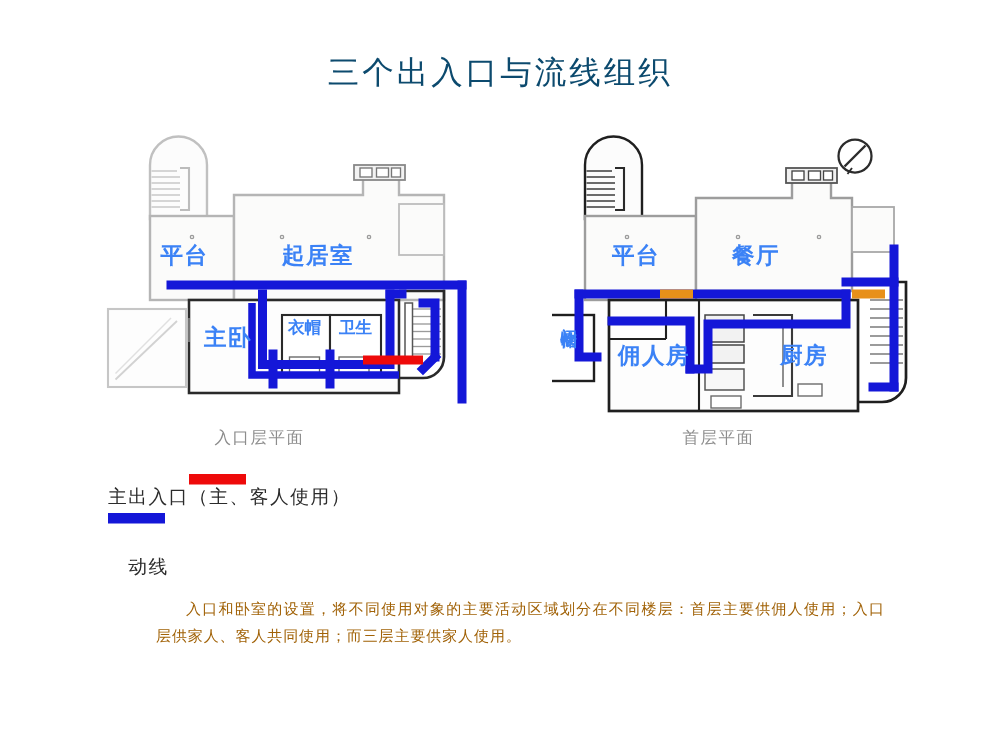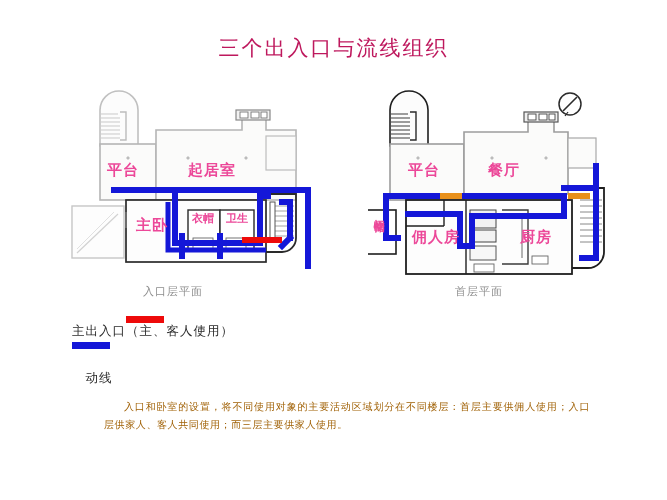--- a/index.html
+++ b/index.html
@@ -19,21 +19,21 @@
 
   
   .page-title {
     position: absolute;
     top: 34px;
     left: 0;
     width: 667px;
     text-align: center;
     font-size: 21px;
     letter-spacing: 2px;
-    color: #be185d;
+    color: #0c4a6e;
     font-weight: 500;
     white-space: nowrap;
   }
 
   
   .plans {
     position: absolute;
     top: 88px;
     left: 0;
     width: 667px;
@@ -47,21 +47,21 @@
   .plan-left  { left: 60px;  width: 260px; }
   .plan-right { left: 368px; width: 260px; }
 
   .plan-svg { display: block; }
 
   
   .room-label {
     position: absolute;
     font-size: 15px;
     font-weight: 700;
-    color: #ec4899;
+    color: #3b82f6;
     letter-spacing: 1px;
     white-space: nowrap;
     line-height: 1;
   }
   .room-label.vert {
     writing-mode: vertical-rl;
     text-orientation: upright;
     font-size: 11px;
     line-height: 1.02;
     letter-spacing: -1px;

